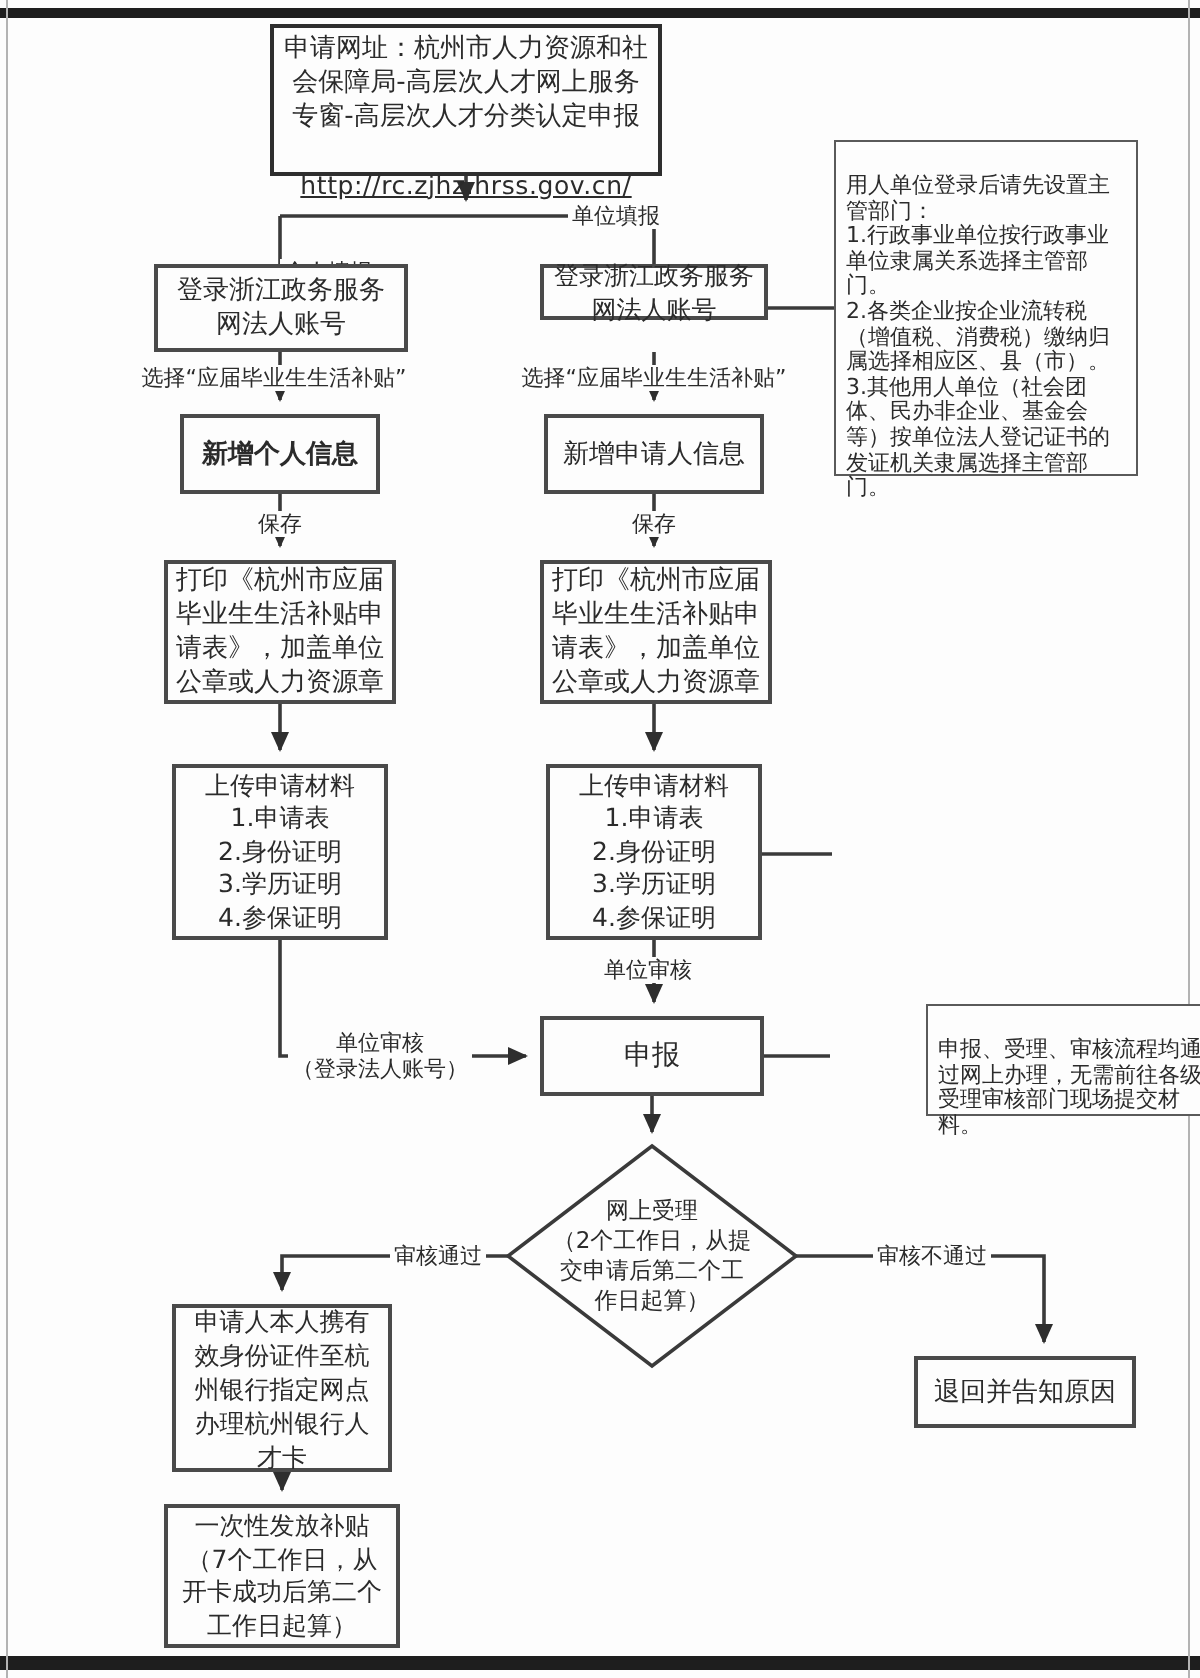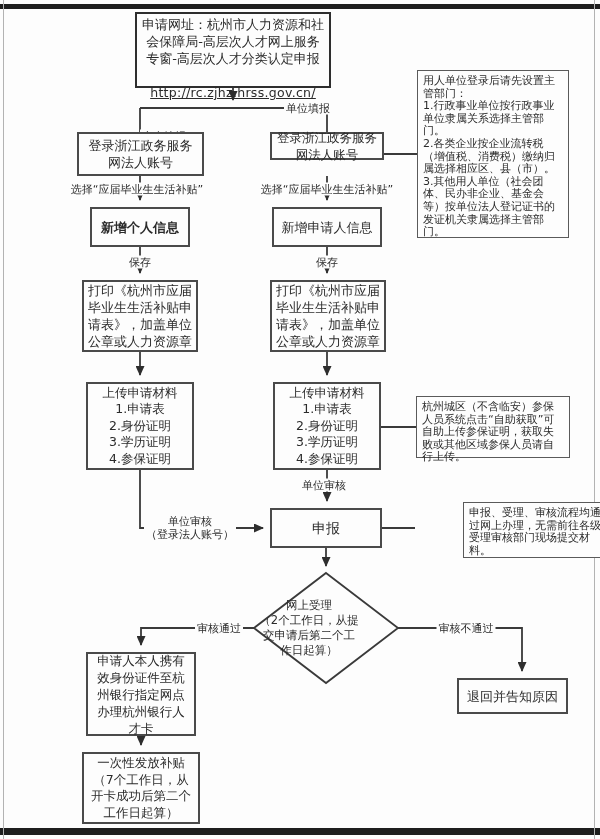--- a/index.html
+++ b/index.html
@@ -17,21 +17,21 @@
   .box{
     position:absolute;box-sizing:border-box;border:2px solid var(--border);
     background:var(--bg);color:var(--text);text-align:center;
     display:flex;align-items:center;justify-content:flex-end;
     font-size:13px;line-height:17px;white-space:pre-line;
   }
   .box .inner{width:100%;padding:2px 4px;}
   .note{
     position:absolute;box-sizing:border-box;border:1.5px solid #5a5a5a;
     background:var(--bg);color:var(--text);text-align:left;
-    font-size:11px;line-height:12.6px;white-space:pre-line;padding:4px 5px;
+    font-size:11px;line-height:12.6px;white-space:pre-line;padding:16px 5px;
   }
   .lbl{
     position:absolute;transform:translate(-50%,-50%);background:var(--bg);
     color:var(--text);font-size:11px;line-height:13px;white-space:nowrap;
     padding:0 2px;text-align:center;
   }
   .lbl.two{white-space:pre-line;}
   #top-box{left:135px;top:12px;width:196px;height:76px;border-color:#2e2e2e;}
   #top-box .url{text-decoration:underline;font-size:12.5px;letter-spacing:.3px;}
   #p-login{left:77px;top:132px;width:127px;height:44px;}
@@ -43,21 +43,21 @@
   #p-upload{left:86px;top:382px;width:108px;height:88px;font-size:12.5px;line-height:16.5px;}
   #e-upload{left:273px;top:382px;width:108px;height:88px;font-size:12.5px;line-height:16.5px;}
   #declare{left:270px;top:508px;width:112px;height:40px;font-size:14px;font-family:Liberation Serif, serif;}
   #bank{left:86px;top:652px;width:110px;height:84px;font-size:12.5px;line-height:17px;}
   #grant{left:82px;top:752px;width:118px;height:72px;font-size:12.5px;line-height:16.5px;}
   #reject{left:457px;top:678px;width:111px;height:36px;}
   #note1{left:417px;top:70px;width:152px;height:168px;}
   #note2{left:416px;top:396px;width:154px;height:62px;}
   #note3{left:415px;top:502px;width:153px;height:56px;margin-left:48px;}
   #decision-text{
-    position:absolute;left:309px;top:628px;transform:translate(-50%,-50%);
+    position:absolute;left:326px;top:628px;transform:translate(-50%,-50%);
     width:128px;color:var(--text);font-size:11.5px;line-height:15px;
     text-align:center;white-space:pre-line;
   }
 </style>
 </head>
 <body>
 
 <div id="frame">
   <div class="hbar" style="top:4px;height:5px;"></div>
   <div class="hbar" style="top:828px;height:7px;"></div>
@@ -151,21 +151,20 @@
 （登录法人账号）</div>
 
   <div class="box" id="declare">
     <div class="inner">申报</div>
   </div>
 
   <div class="note" id="note1">用人单位登录后请先设置主管部门：
 1.行政事业单位按行政事业单位隶属关系选择主管部门。
 2.各类企业按企业流转税（增值税、消费税）缴纳归属选择相应区、县（市）。
 3.其他用人单位（社会团体、民办非企业、基金会等）按单位法人登记证书的发证机关隶属选择主管部门。</div>
-  <div class="note" id="note2">杭州城区（不含临安）参保人员系统点击“自助获取”可自助上传参保证明，获取失败或其他区域参保人员请自行上传。</div>
   <div class="note" id="note3">申报、受理、审核流程均通过网上办理，无需前往各级受理审核部门现场提交材料。</div>
 
   <div id="decision-text">网上受理
 （2个工作日，从提
 交申请后第二个工
 作日起算）</div>
 
   <div class="lbl" style="left:219px;top:628px;">审核通过</div>
   <div class="lbl" style="left:466px;top:628px;">审核不通过</div>
 

